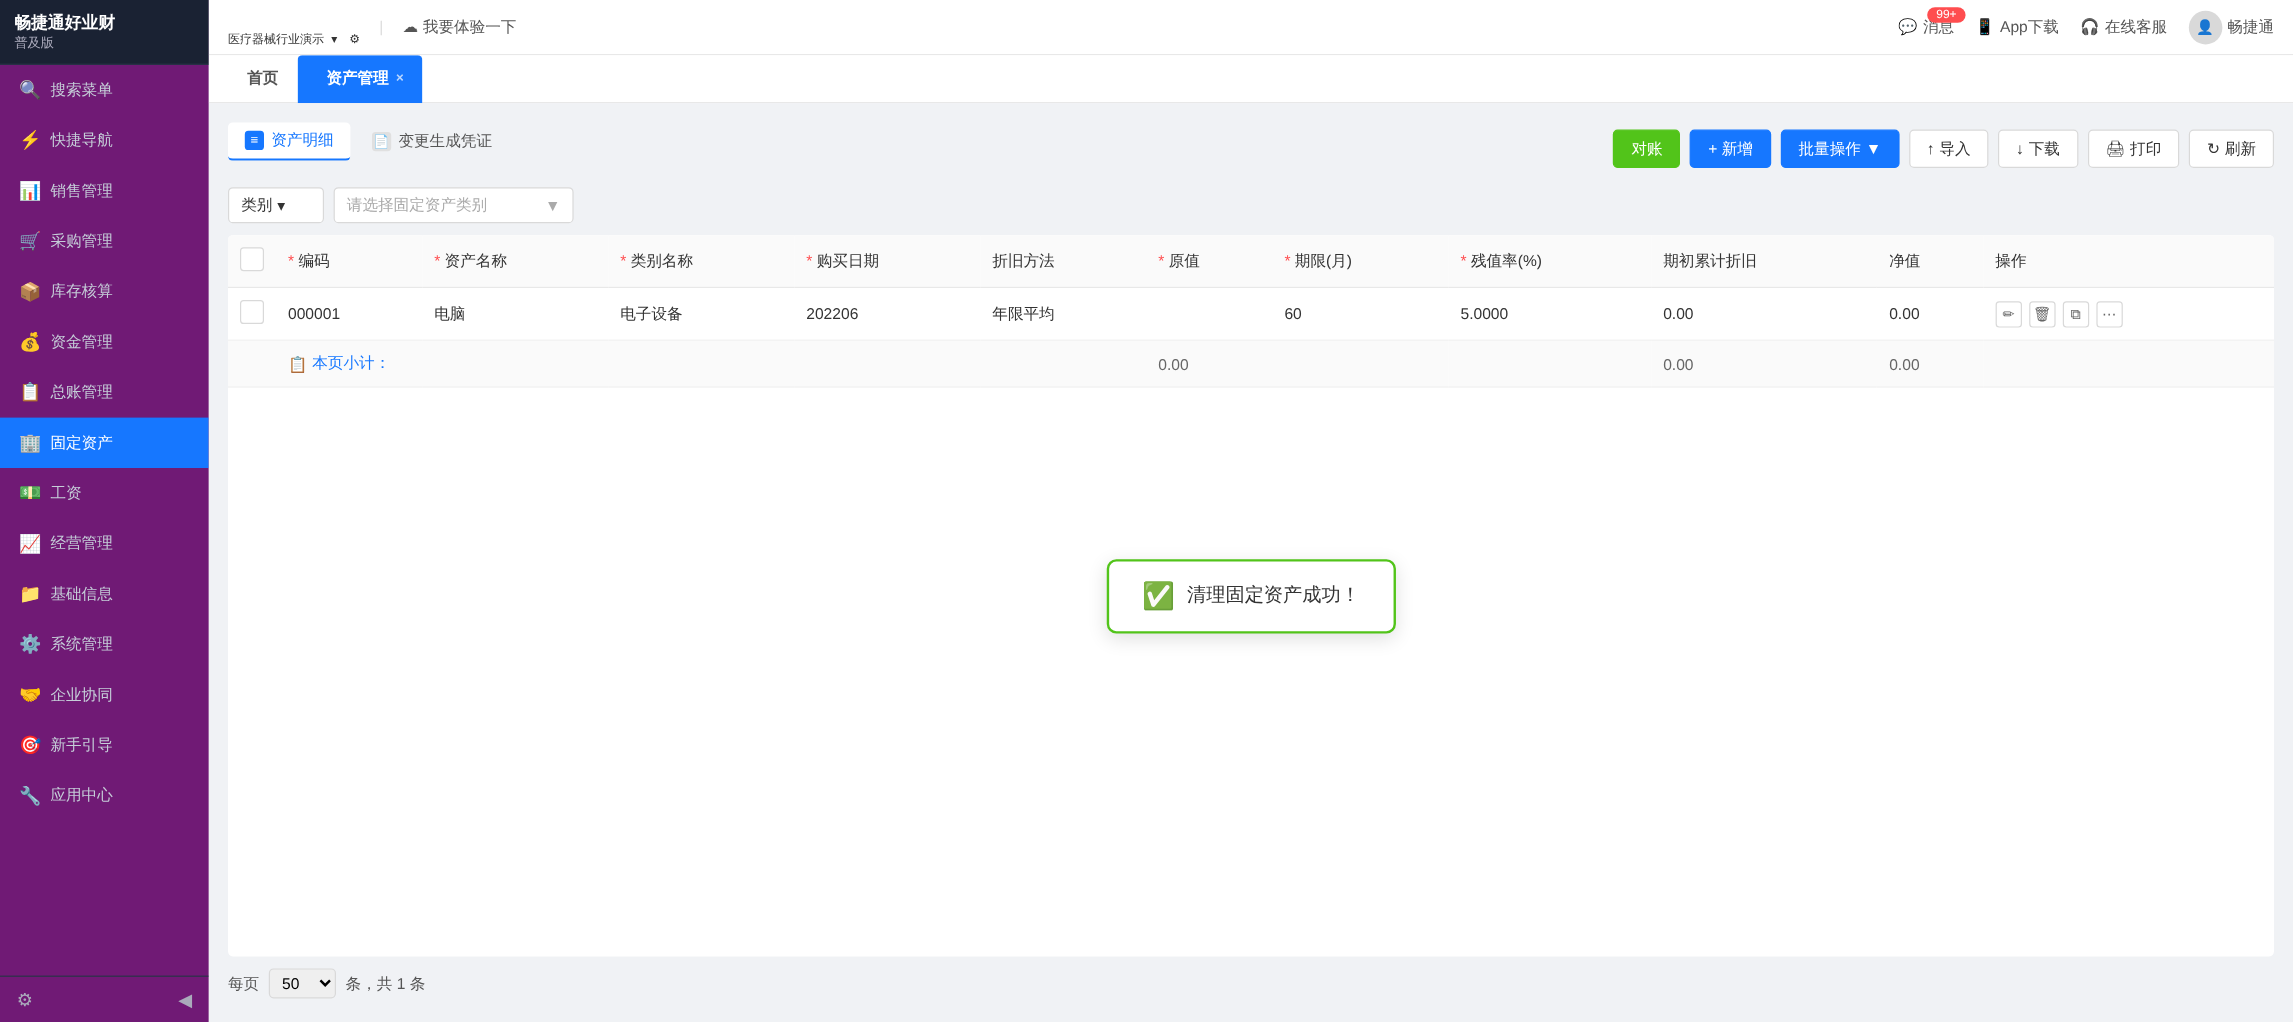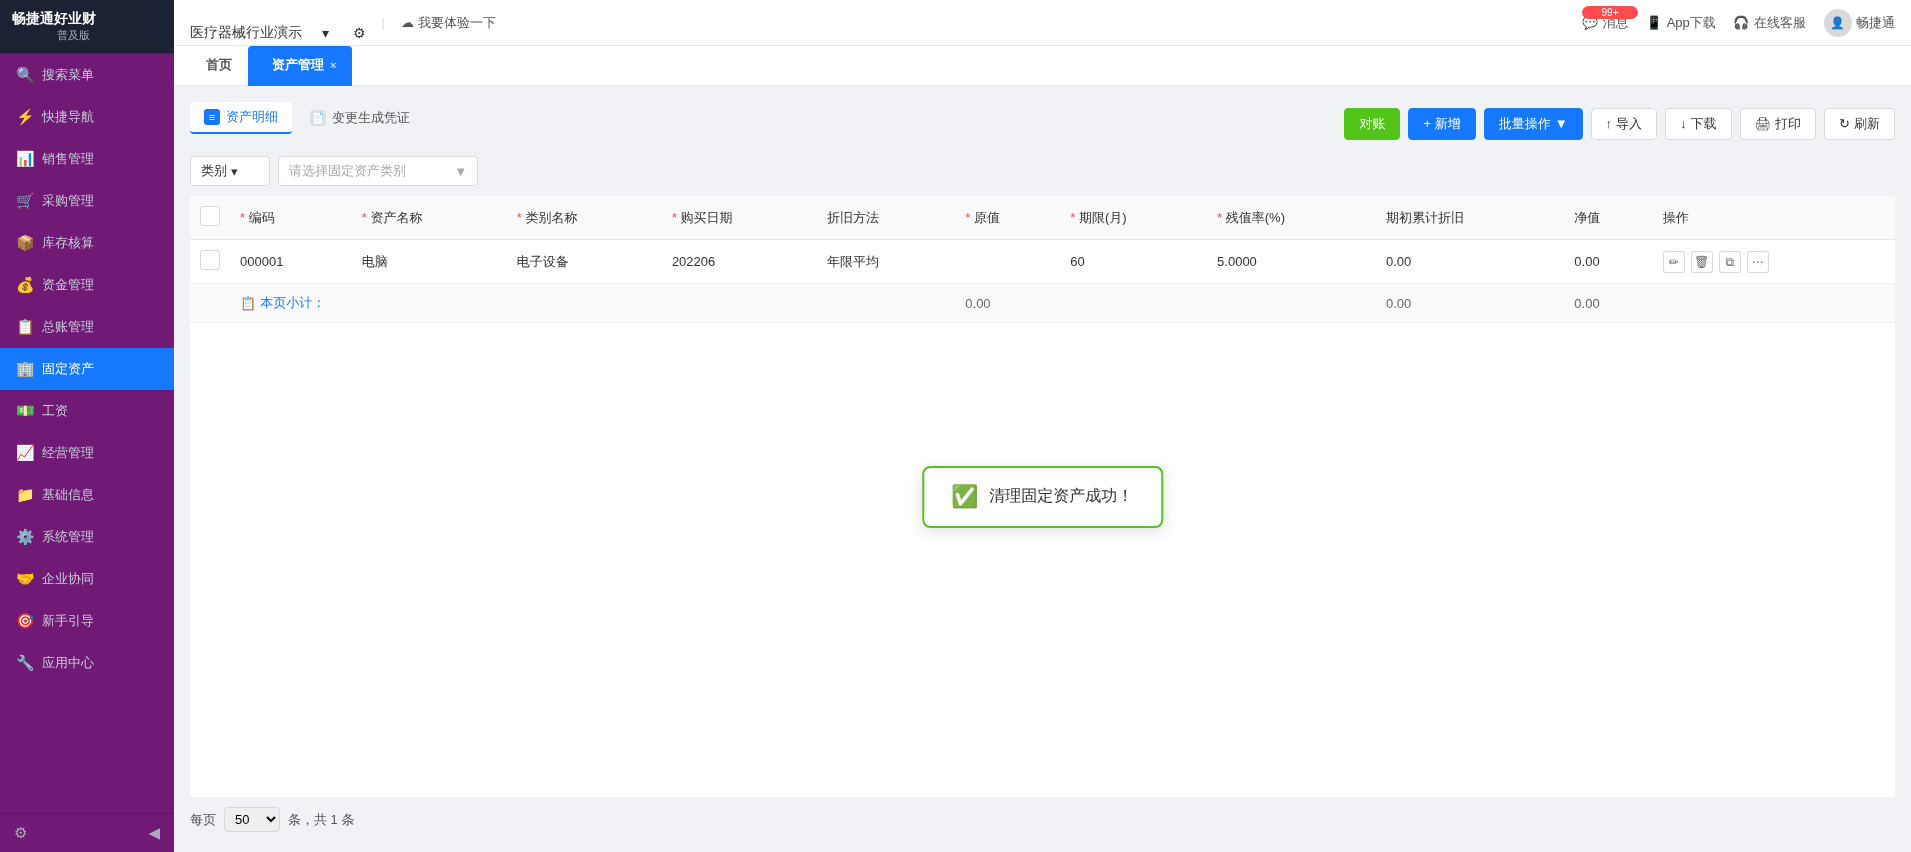--- a/index.html
+++ b/index.html
@@ -23,21 +23,20 @@
       border-bottom: 1px solid #2a3347;
     }
     .sidebar-logo-text {
       color: #fff;
       font-size: 14px;
       font-weight: bold;
     }
     .sidebar-logo-sub {
       color: #aab;
       font-size: 11px;
-      margin-left: 45px;
     }
     .sidebar-scroll {
       flex: 1;
       overflow-y: auto;
       overflow-x: hidden;
     }
     .sidebar-scroll::-webkit-scrollbar { width: 4px; }
     .sidebar-scroll::-webkit-scrollbar-thumb { background: #3a4a60; border-radius: 2px; }
     .sidebar-item {
       display: flex;
@@ -76,22 +75,22 @@
       display: flex;
       align-items: center;
       padding: 0 16px;
       border-bottom: 1px solid #e8e8e8;
       gap: 12px;
       flex-shrink: 0;
     }
     .topbar-company {
       display: flex;
       align-items: center;
-      gap: 20px;
-      font-size: 14px;
+      gap: 6px;
+      font-size: 10px;
       color: #333;
       cursor: pointer;
       margin-top: 20px;
     }
     .topbar-divider { color: #ddd; margin: 0 4px; }
     .topbar-experience {
       display: flex;
       align-items: center;
       gap: 4px;
       color: #555;
@@ -111,21 +110,21 @@
       color: #555;
       cursor: pointer;
       font-size: 13px;
       position: relative;
     }
     .badge {
       background: #ff4d4f;
       color: #fff;
       border-radius: 10px;
       font-size: 10px;
-      padding: 1px 20px;
+      padding: 1px 8px;
       position: absolute;
       top: -8px;
       right: -10px;
     }
     .topbar-avatar {
       width: 28px; height: 28px;
       border-radius: 50%;
       background: #d9d9d9;
       display: flex; align-items: center; justify-content: center;
       color: #666; font-size: 12px;

